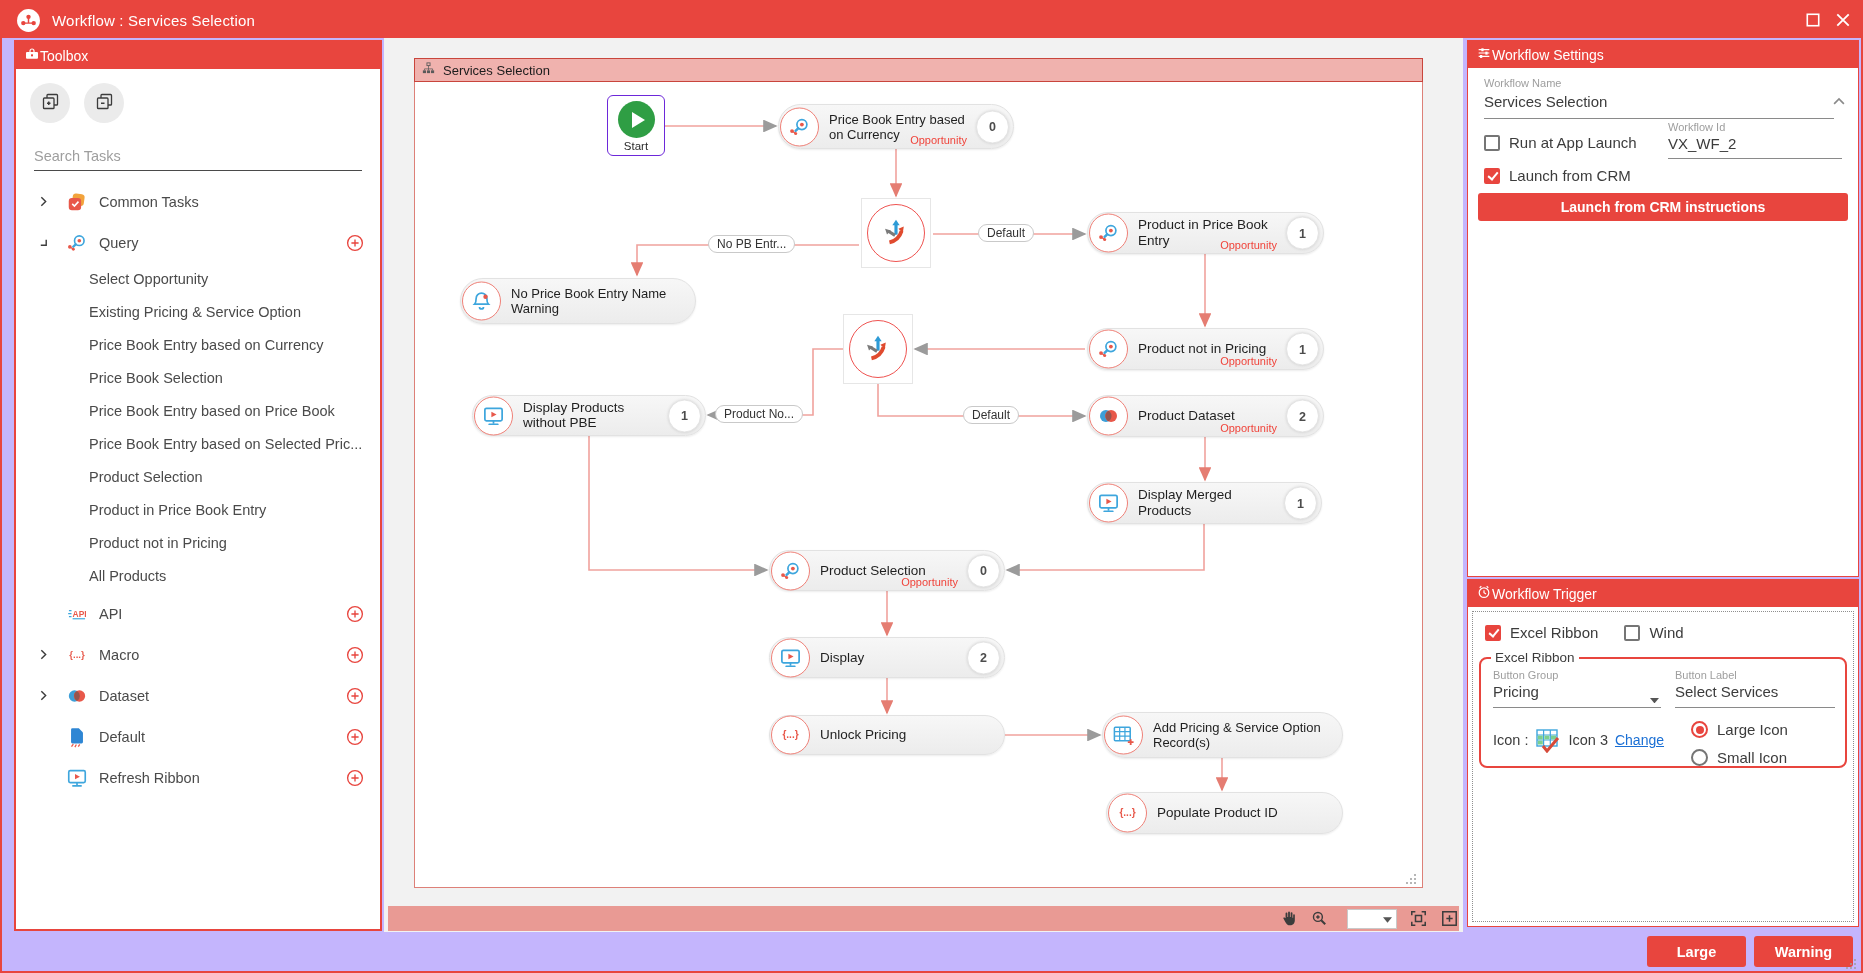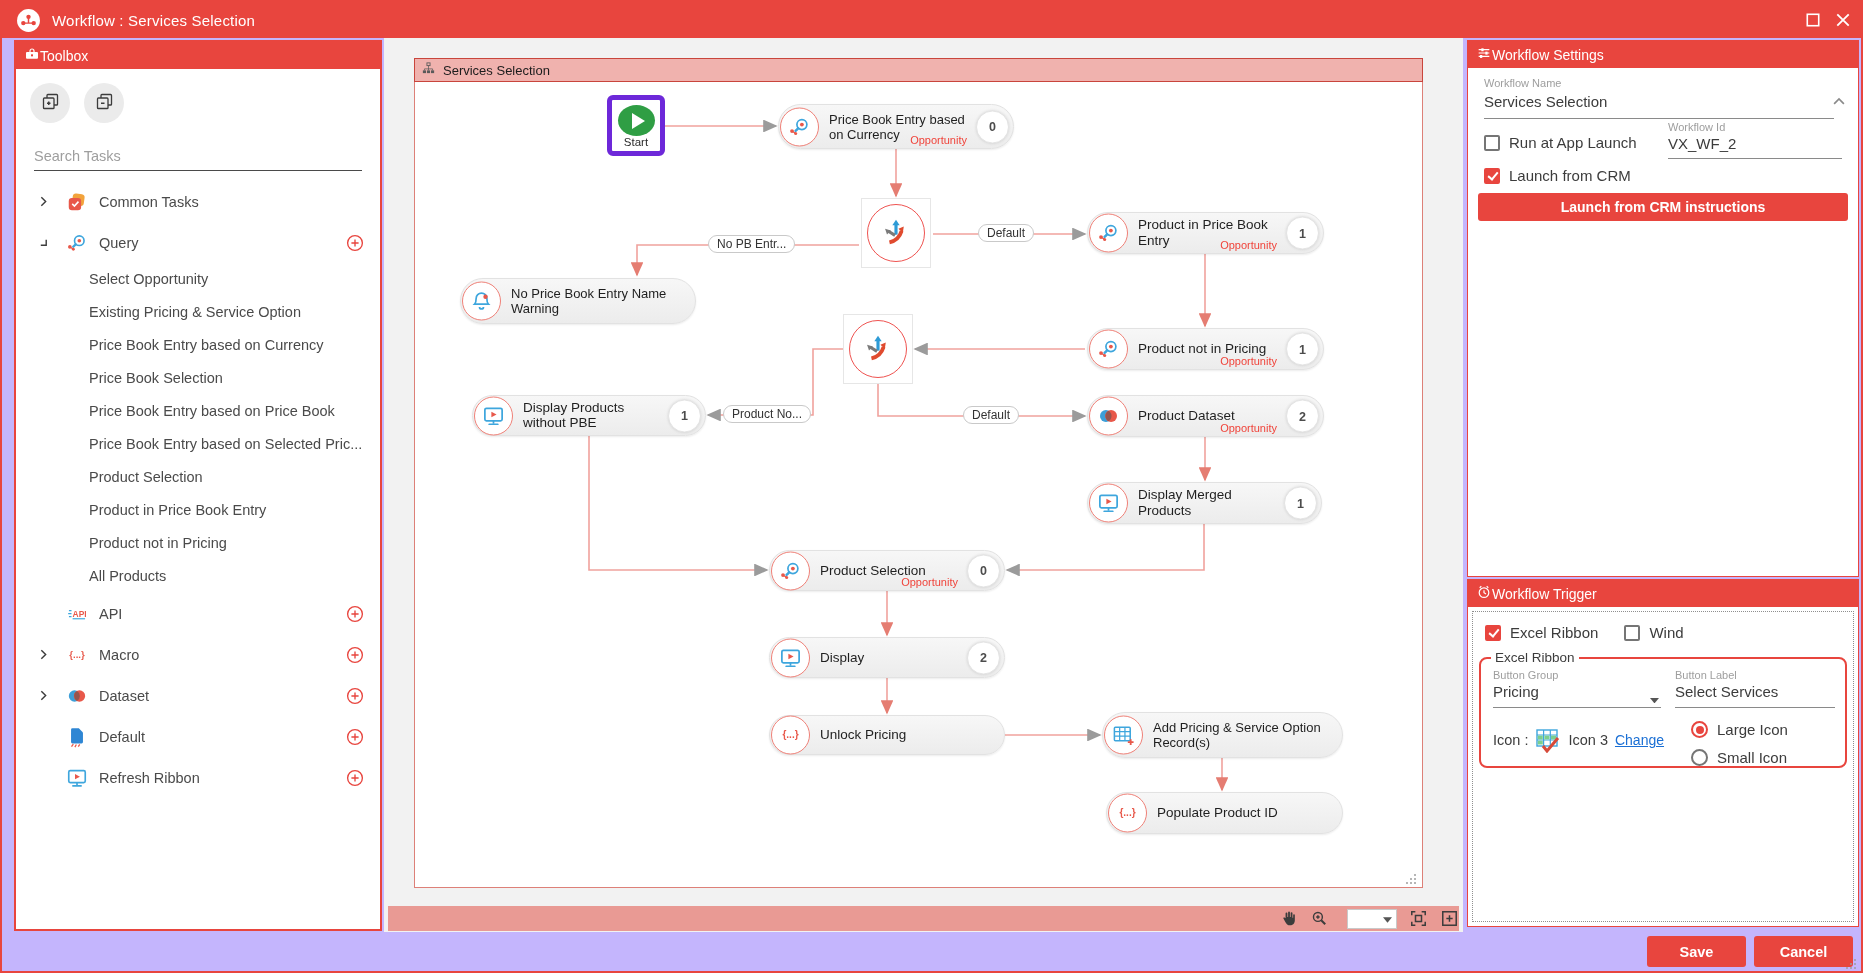--- a/index.html
+++ b/index.html
@@ -43,21 +43,21 @@
 
   .flow-node { position:absolute; background:linear-gradient(#f7f7f7,#ececec); border:1px solid #e2e2e2; border-radius:23px; box-shadow:0 1px 2px rgba(0,0,0,.08); }
   .n-icon { position:absolute; left:1px; top:50%; transform:translateY(-50%); width:39px; height:39px; border-radius:50%; background:#fff; border:1.5px solid #ef8077; display:flex; align-items:center; justify-content:center; }
   .n-icon svg { width:23px; height:23px; }
   .n-title { position:absolute; left:50px; right:14px; top:50%; transform:translateY(-50%); font-size:13.5px; color:#1f1f1f; line-height:1.18; }
   .flow-node.has-badge .n-title { right:44px; }
   .flow-node.two-line .n-title { font-size:13px; }
   .n-badge { position:absolute; right:4px; top:50%; transform:translateY(-50%); width:33px; height:33px; border-radius:50%; background:#fff; border:1px solid #e3e3e3; box-shadow:0 0 3px rgba(0,0,0,.12); display:flex; align-items:center; justify-content:center; font-size:12.5px; font-weight:bold; color:#4c4c4c; }
   .n-tag { position:absolute; right:46px; bottom:2px; font-size:11px; color:#f0443b; }
 
-  .start-node { position:absolute; background:#fff; border:5px solid #6d28d9; border-radius:6px; display:flex; flex-direction:column; align-items:center; justify-content:space-between; padding:5px 0 3px 0; }
+  .start-node { position:absolute; background:#fff; border:1px solid #6d28d9; border-radius:6px; display:flex; flex-direction:column; align-items:center; justify-content:space-between; padding:5px 0 3px 0; }
   .start-circle { width:37px; height:37px; border-radius:50%; background:#2f9e44; display:flex; align-items:center; justify-content:center; }
   .start-circle .tri { width:0; height:0; border-left:13px solid #fff; border-top:8px solid transparent; border-bottom:8px solid transparent; margin-left:4px; }
   .start-label { font-size:11.5px; color:#2b2b2b; }
 
   .decision-node { position:absolute; background:#fff; border:1px solid #e6e6e6; display:flex; align-items:center; justify-content:center; }
   .decision-circle { width:58px; height:58px; border-radius:50%; border:1.5px solid #ef5350; background:#fff; display:flex; align-items:center; justify-content:center; }
   .decision-circle svg { width:34px; height:34px; }
 
   .flow-label { position:absolute; background:#fff; border:1px solid #c9c9c9; border-radius:10px; padding:1px 8px; font-size:12px; color:#333; white-space:nowrap; z-index:5; }
 
@@ -345,21 +345,21 @@
             <circle cx="10" cy="2" r="1"></circle>
             <circle cx="6" cy="6" r="1"></circle>
             <circle cx="10" cy="6" r="1"></circle>
             <circle cx="2" cy="10" r="1"></circle>
             <circle cx="6" cy="10" r="1"></circle>
             <circle cx="10" cy="10" r="1"></circle>
           </svg></span>
     <span class="flow-label" style="left: 563px; top: 142px;">Default</span>
         <span class="flow-label" style="left: 293px; top: 153px;">No PB Entr...</span>
         <span class="flow-label" style="left: 548px; top: 324px;">Default</span>
-        <span class="flow-label" style="left: 300px; top: 323px; margin-left: 8px;">Product No...</span>
+        <span class="flow-label" style="left: 300px; top: 323px;">Product No...</span>
         <div class="start-node" style="left: 192px; top: 13px; width: 58px; height: 61px;">
           <div class="start-circle">
             <div class="tri"></div>
           </div>
           <div class="start-label">Start</div>
         </div>
         <div class="flow-node has-badge two-line" style="left: 363px; top: 22px; width: 236px; height: 45px;">
           <span class="n-icon">
             <svg viewBox="0 0 24 24">
               <circle cx="14.5" cy="9.5" r="5.2" fill="none" stroke="#3ea6dd" stroke-width="1.8"></circle>
@@ -642,22 +642,22 @@
             <div class="radio-row">
               <span class="radio"></span>
               <span class="check-label">Small Icon</span>
             </div>
           </div>
         </fieldset>
       </div>
     </div>
   </div>
 
-  <button class="footer-btn save-btn">Save</button>
-  <button class="footer-btn cancel-btn">Cancel</button>
+  <button class="footer-btn save-btn">Large</button>
+  <button class="footer-btn cancel-btn">Warning</button>
   <span class="grip" style="position:absolute; right:4px; bottom:3px;"><svg viewBox="0 0 12 12" fill="#9e9e9e">
         <circle cx="10" cy="2" r="1"></circle>
         <circle cx="6" cy="6" r="1"></circle>
         <circle cx="10" cy="6" r="1"></circle>
         <circle cx="2" cy="10" r="1"></circle>
         <circle cx="6" cy="10" r="1"></circle>
         <circle cx="10" cy="10" r="1"></circle>
       </svg></span>
 </div>
 

